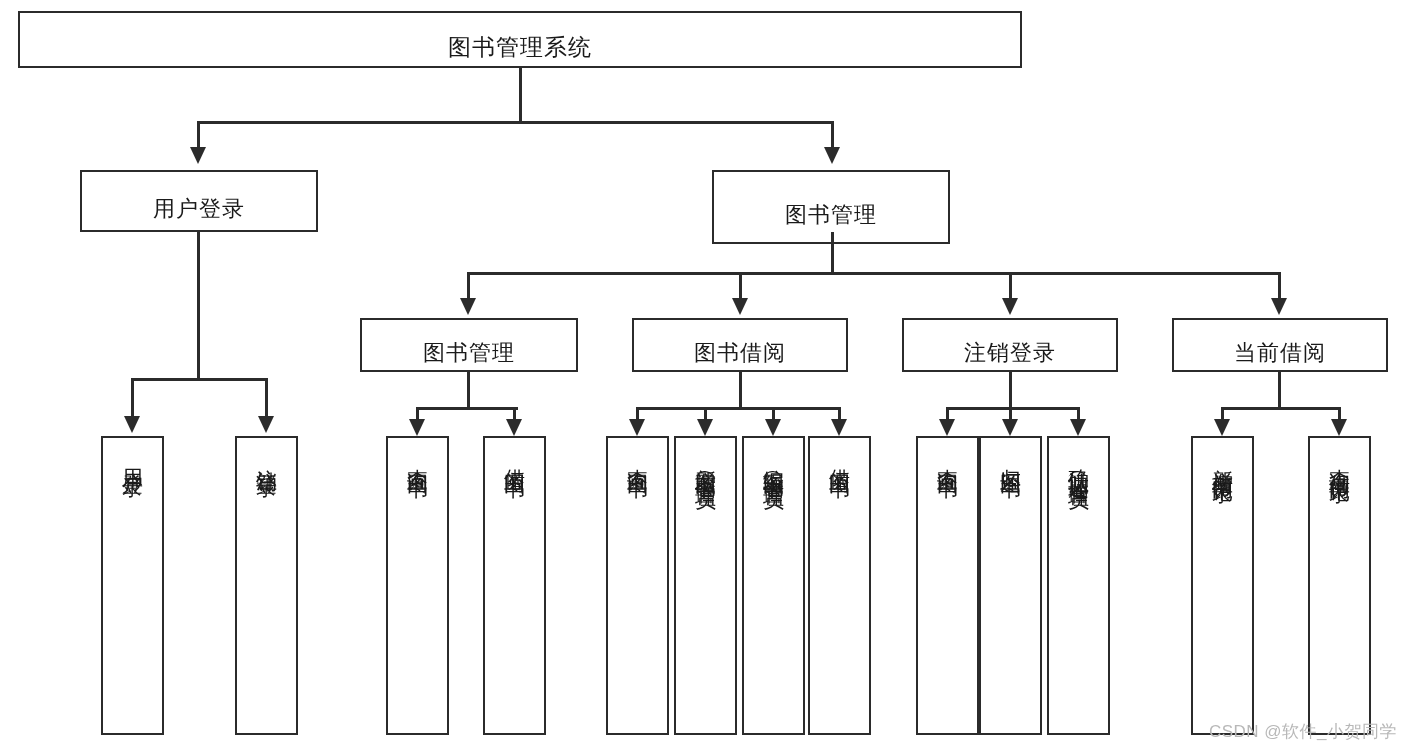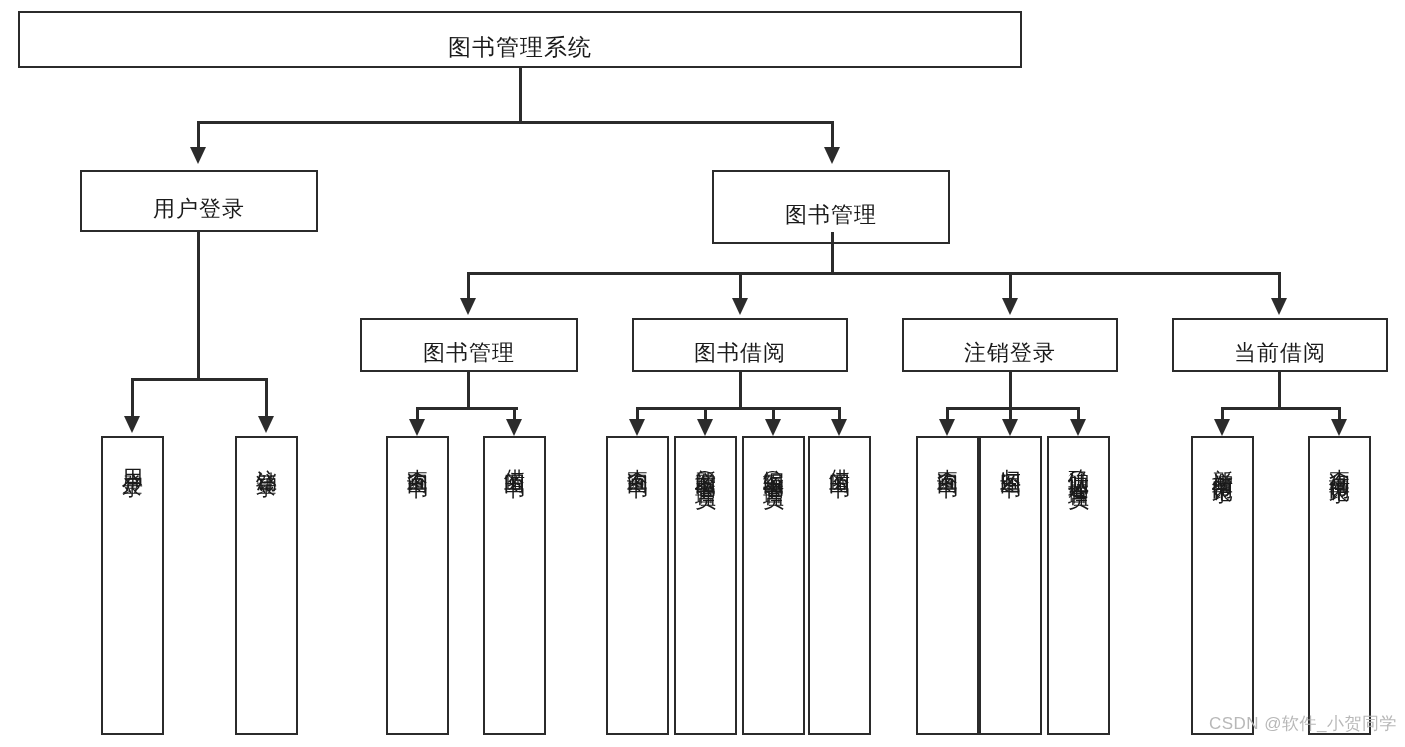--- a/index.html
+++ b/index.html
@@ -64,21 +64,21 @@
     position: absolute;
     width: 0;
     height: 0;
     border-left: 8px solid transparent;
     border-right: 8px solid transparent;
     border-top: 17px solid #2b2b2b;
   }
   .watermark {
     position: absolute;
     right: 8px;
-    bottom: 12px;
+    bottom: 4px;
     font-size: 17px;
     color: #b8b8b8;
     white-space: nowrap;
     letter-spacing: 0.5px;
     text-align: center;
   }
 </style>
 </head>
 <body>
 

